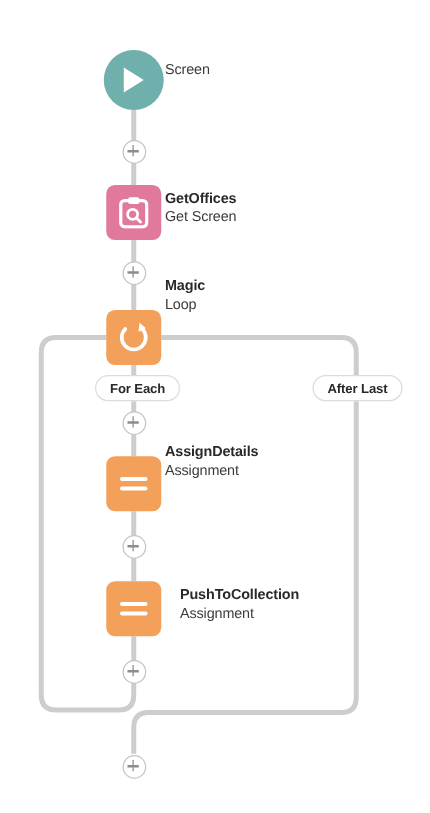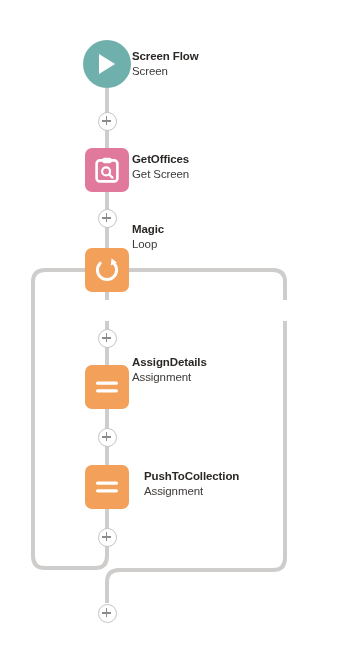--- a/index.html
+++ b/index.html
@@ -156,21 +156,20 @@
     <path class="wire" d="M129,270 L273,270 Q285,270 285,282 L285,300"></path>
     <path class="wire" d="M285,321 L285,558 Q285,570 273,570 L119,570 Q107,570 107,582 L107,603"></path>
   </svg>
 
   <div class="node node-start" style="left:83px; top:40px;">
     <svg width="20" height="22" viewBox="0 0 20 22">
       <path d="M2,1 L18,11 L2,21 Z" fill="#ffffff"></path>
     </svg>
   </div>
   <div class="label" style="left:132px; top:49px;">
-    <div class="label-title">Screen Flow</div>
     <div class="label-sub">Screen</div>
   </div>
 
   <div class="node node-square node-get" style="left:85px; top:148px;">
     <svg width="24" height="26" viewBox="0 0 24 26">
       <rect x="1.6" y="3.4" width="20.8" height="21" rx="3.2" fill="none" stroke="#ffffff" stroke-width="2.6"></rect>
       <rect x="7.4" y="0.8" width="9.2" height="5.4" rx="2" fill="#ffffff"></rect>
       <circle cx="11.1" cy="14.4" r="4" fill="none" stroke="#ffffff" stroke-width="2.2"></circle>
       <line x1="14.1" y1="17.4" x2="17.4" y2="20.6" stroke="#ffffff" stroke-width="2.4" stroke-linecap="round"></line>
     </svg>
@@ -206,20 +205,26 @@
     <svg width="24" height="14" viewBox="0 0 24 14">
       <rect x="1" y="1.6" width="22" height="3.2" rx="1.6" fill="#ffffff"></rect>
       <rect x="1" y="9.2" width="22" height="3.2" rx="1.6" fill="#ffffff"></rect>
     </svg>
   </div>
   <div class="label" style="left:144px; top:469px;">
     <div class="label-title">PushToCollection</div>
     <div class="label-sub">Assignment</div>
   </div>
 
+  <div class="pill" style="left:76px; top:300px;">
+    <span>For Each</span>
+  </div>
+  <div class="pill" style="left:250px; top:300px;">
+    <span>After Last</span>
+  </div>
 
   <div class="plus" style="left:97.5px; top:112px;"></div>
   <div class="plus" style="left:97.5px; top:209px;"></div>
   <div class="plus" style="left:97.5px; top:329px;"></div>
   <div class="plus" style="left:97.5px; top:428px;"></div>
   <div class="plus" style="left:97.5px; top:528px;"></div>
   <div class="plus" style="left:97.5px; top:604px;"></div>
 
 </div>
 

